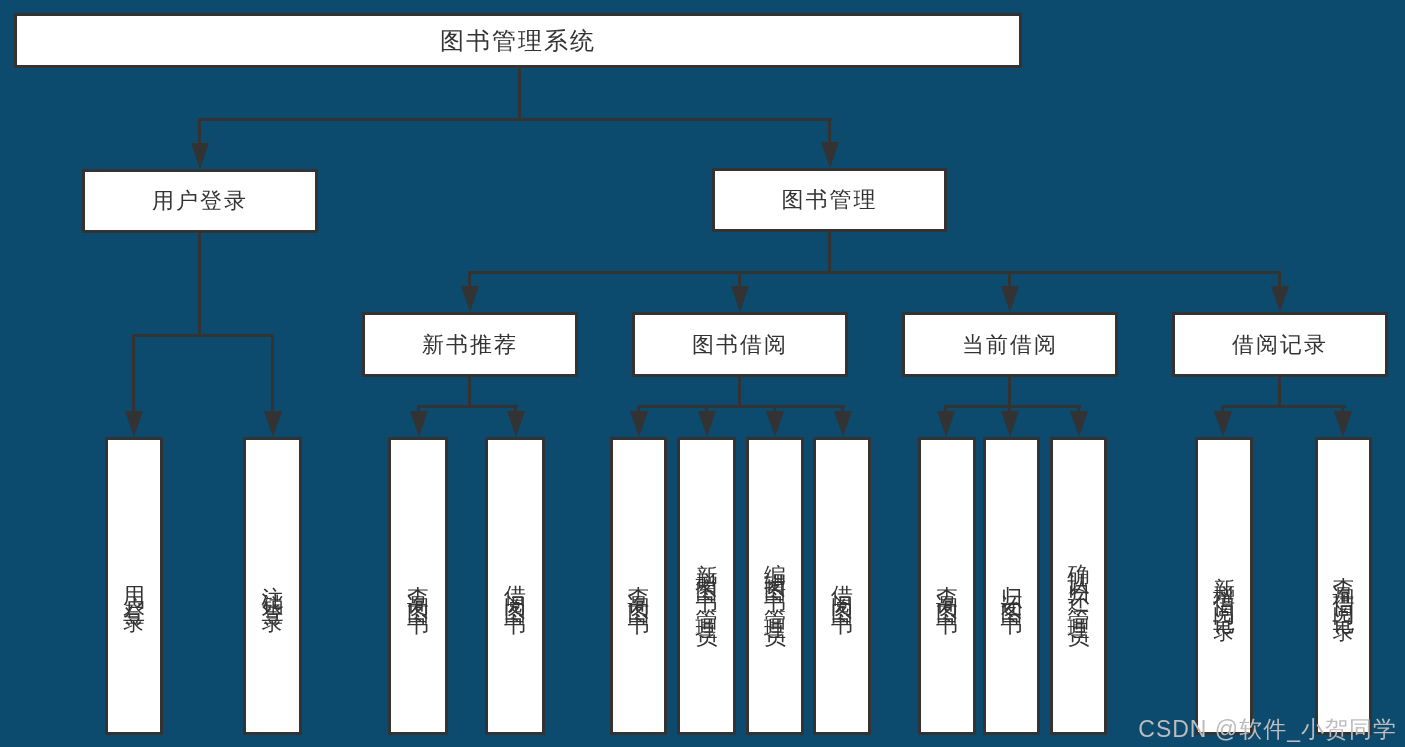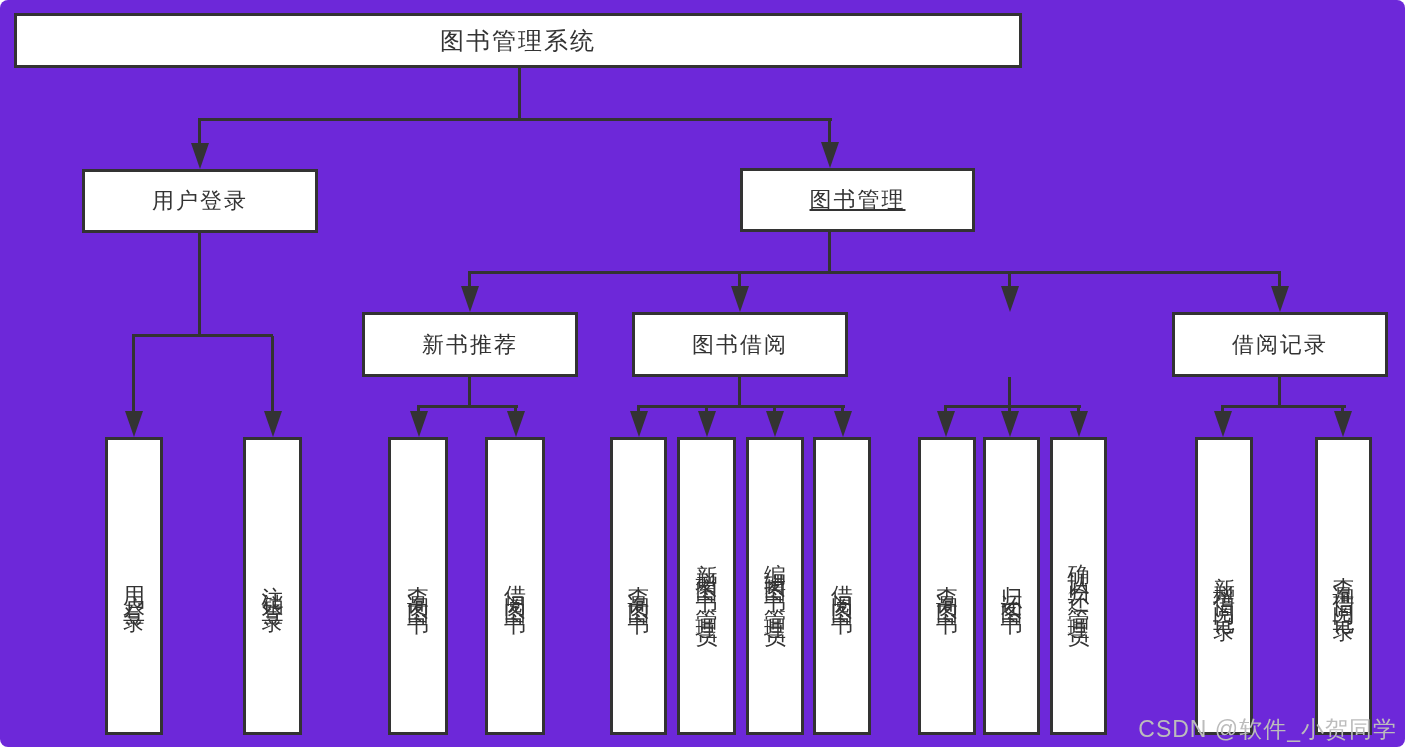--- a/index.html
+++ b/index.html
@@ -1,18 +1,18 @@
 <!DOCTYPE html>
 <html><head>
 <meta charset="utf-8">
 <style>
   html,body{margin:0;padding:0;background:#ffffff;}
   .stage{
-    position:relative;width:1405px;height:747px;background:#6d28d9;
-    font-family:"Liberation Sans", sans-serif;overflow:hidden;border-radius:8px;
+    position:relative;width:1405px;height:747px;background:#0c4a6e;
+    font-family:"Liberation Sans", sans-serif;overflow:hidden;
   }
   .box{
     position:absolute;box-sizing:border-box;border:3px solid #333333;background:#ffffff;
     display:flex;align-items:center;justify-content:center;
     color:#333333;font-size:22px;letter-spacing:2px;white-space:nowrap;
   }
   .root-box{font-size:24px;}
   .vbox{
     position:absolute;box-sizing:border-box;border:3px solid #333333;background:#ffffff;
     display:flex;align-items:center;justify-content:center;
@@ -36,29 +36,32 @@
 
 <div class="stage">
 
   <div class="box root-box" style="left:14px;top:13px;width:1008px;height:55px;">
     <span>图书管理系统</span>
   </div>
 
   <div class="box" style="left:82px;top:169px;width:236px;height:64px;">
     <span>用户登录</span>
   </div>
-  <div class="box" style="left:740px;top:168px;width:235px;height:64px;text-decoration:underline;">
+  <div class="box" style="left:712px;top:168px;width:235px;height:64px;">
     <span>图书管理</span>
   </div>
 
   <div class="box" style="left:362px;top:312px;width:216px;height:65px;">
     <span>新书推荐</span>
   </div>
   <div class="box" style="left:632px;top:312px;width:216px;height:65px;">
     <span>图书借阅</span>
+  </div>
+  <div class="box" style="left:902px;top:312px;width:216px;height:65px;">
+    <span>当前借阅</span>
   </div>
   <div class="box" style="left:1172px;top:312px;width:216px;height:65px;">
     <span>借阅记录</span>
   </div>
 
   <div class="vbox" style="left:105px;top:437px;width:58px;height:298px;">
     <span>用户登录</span>
   </div>
   <div class="vbox" style="left:243px;top:437px;width:59px;height:298px;">
     <span>注销登录</span>

